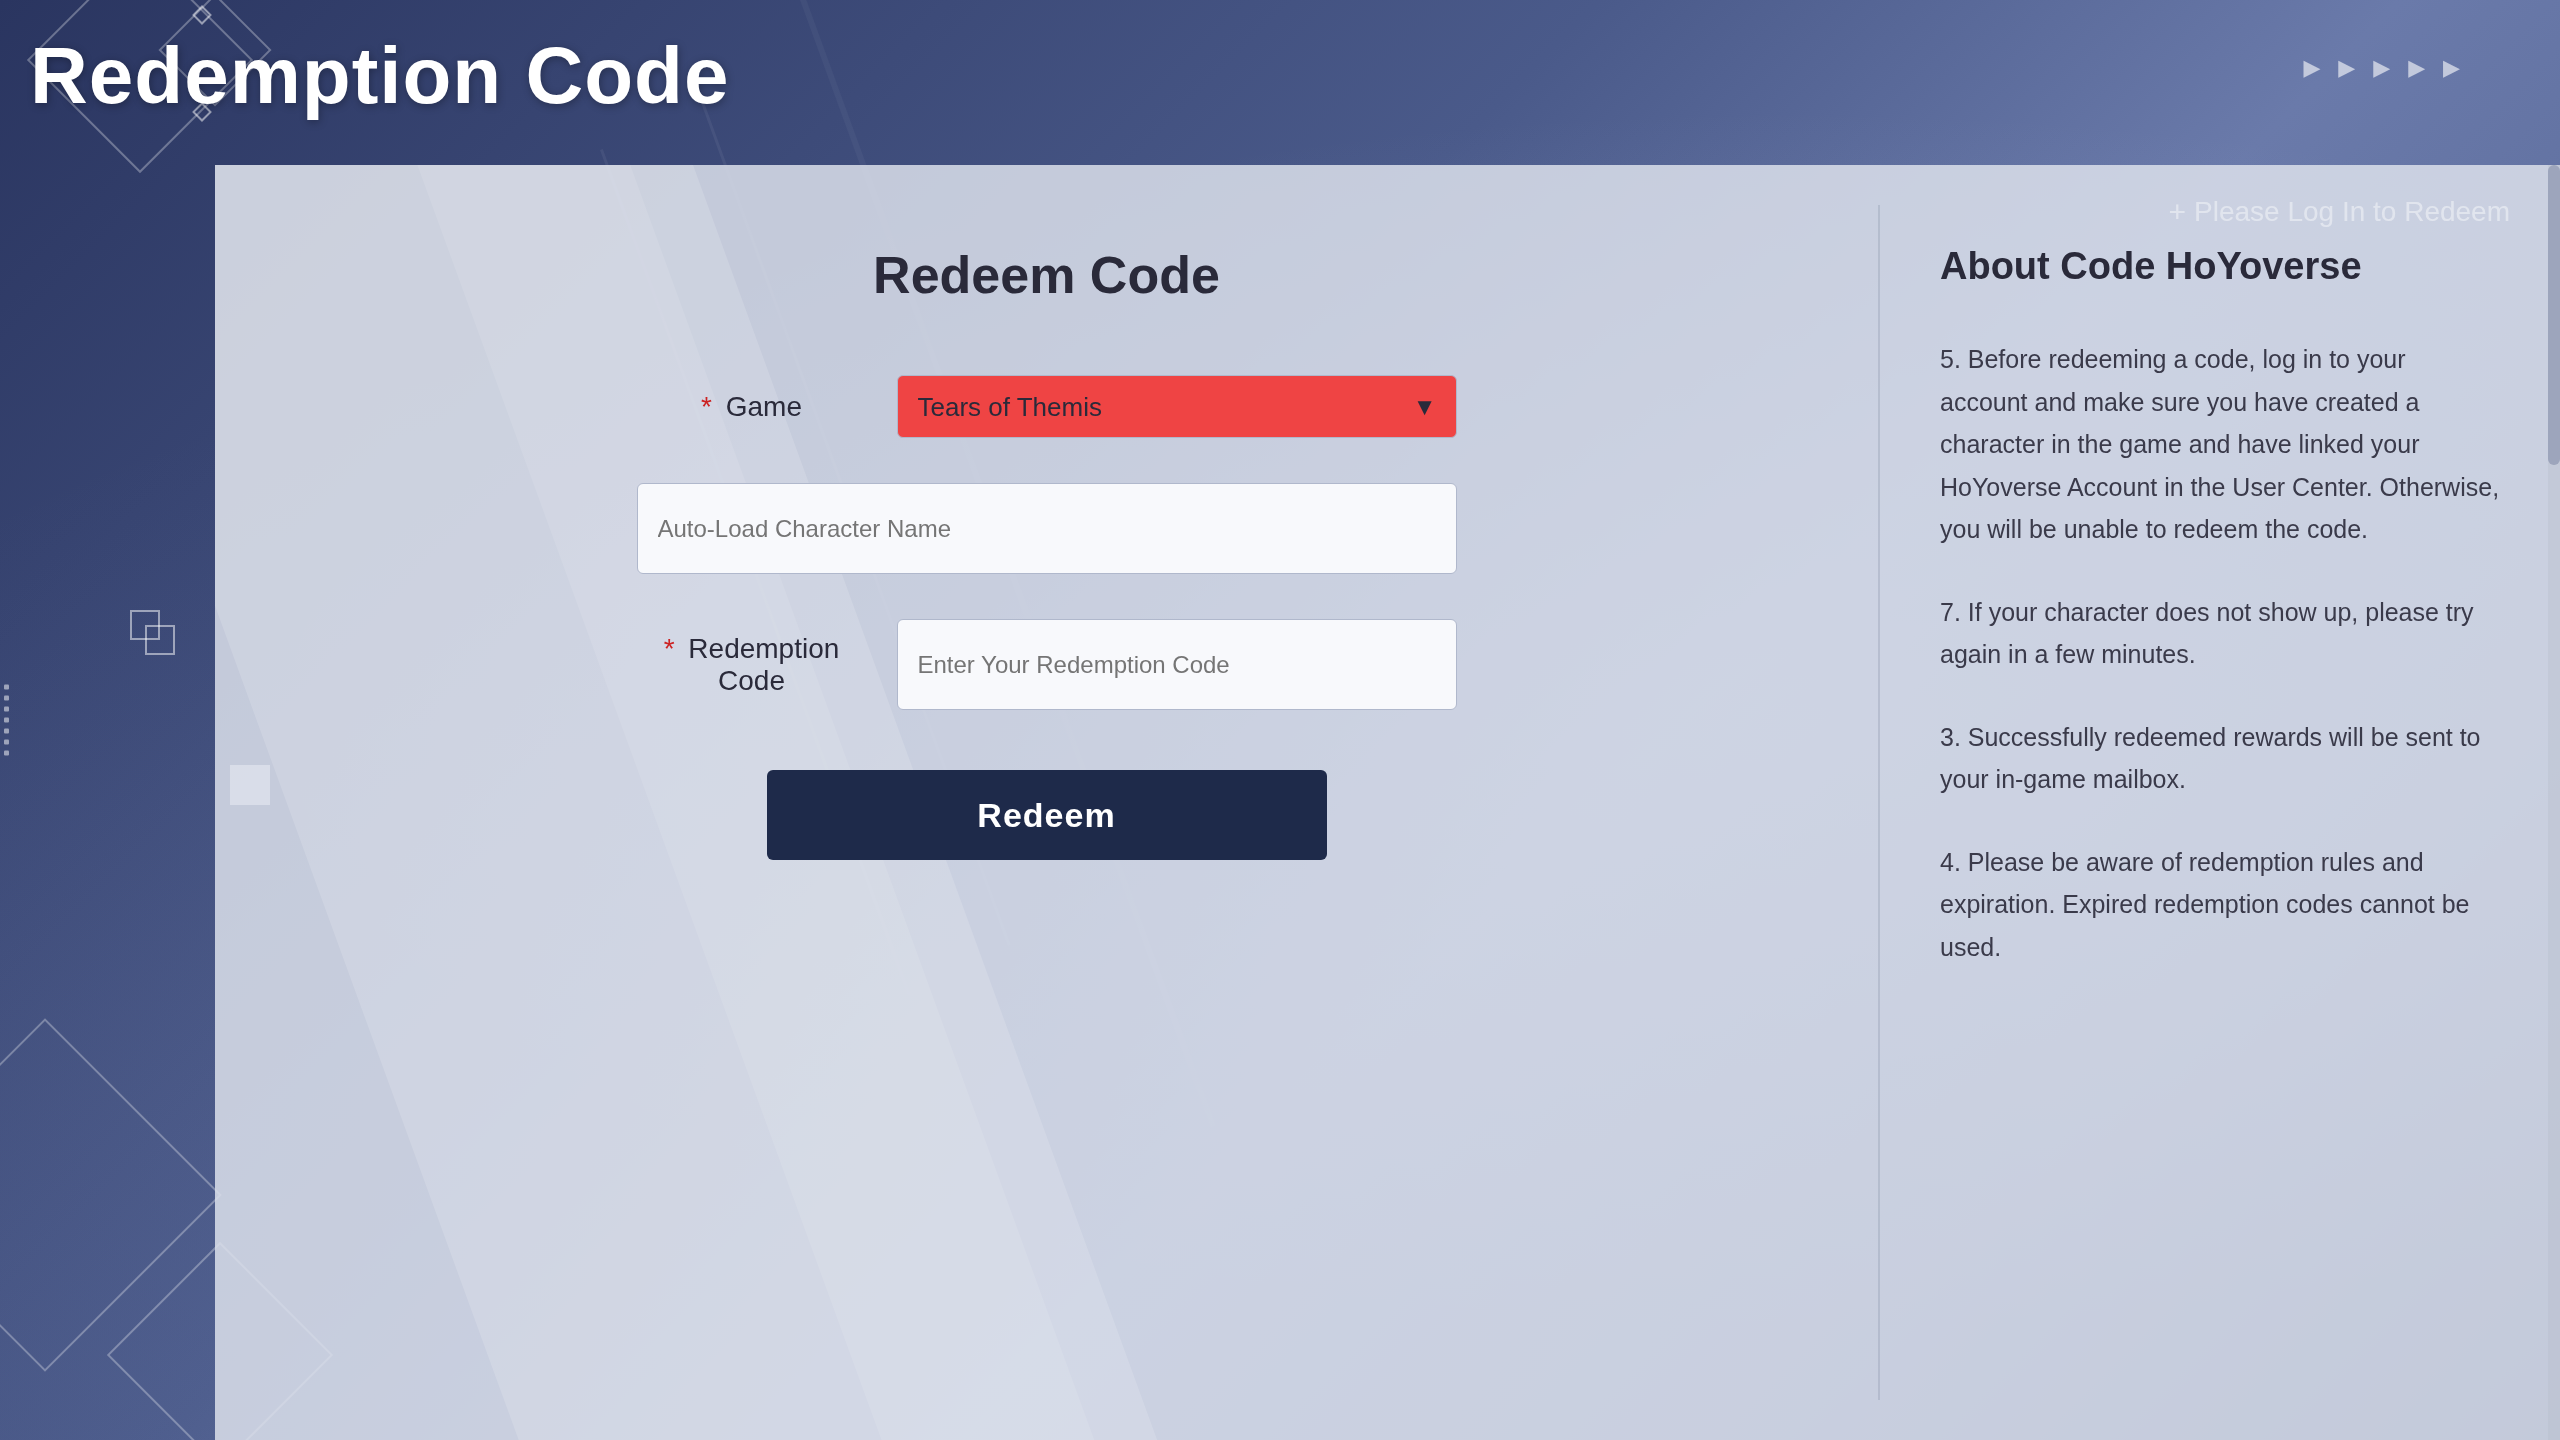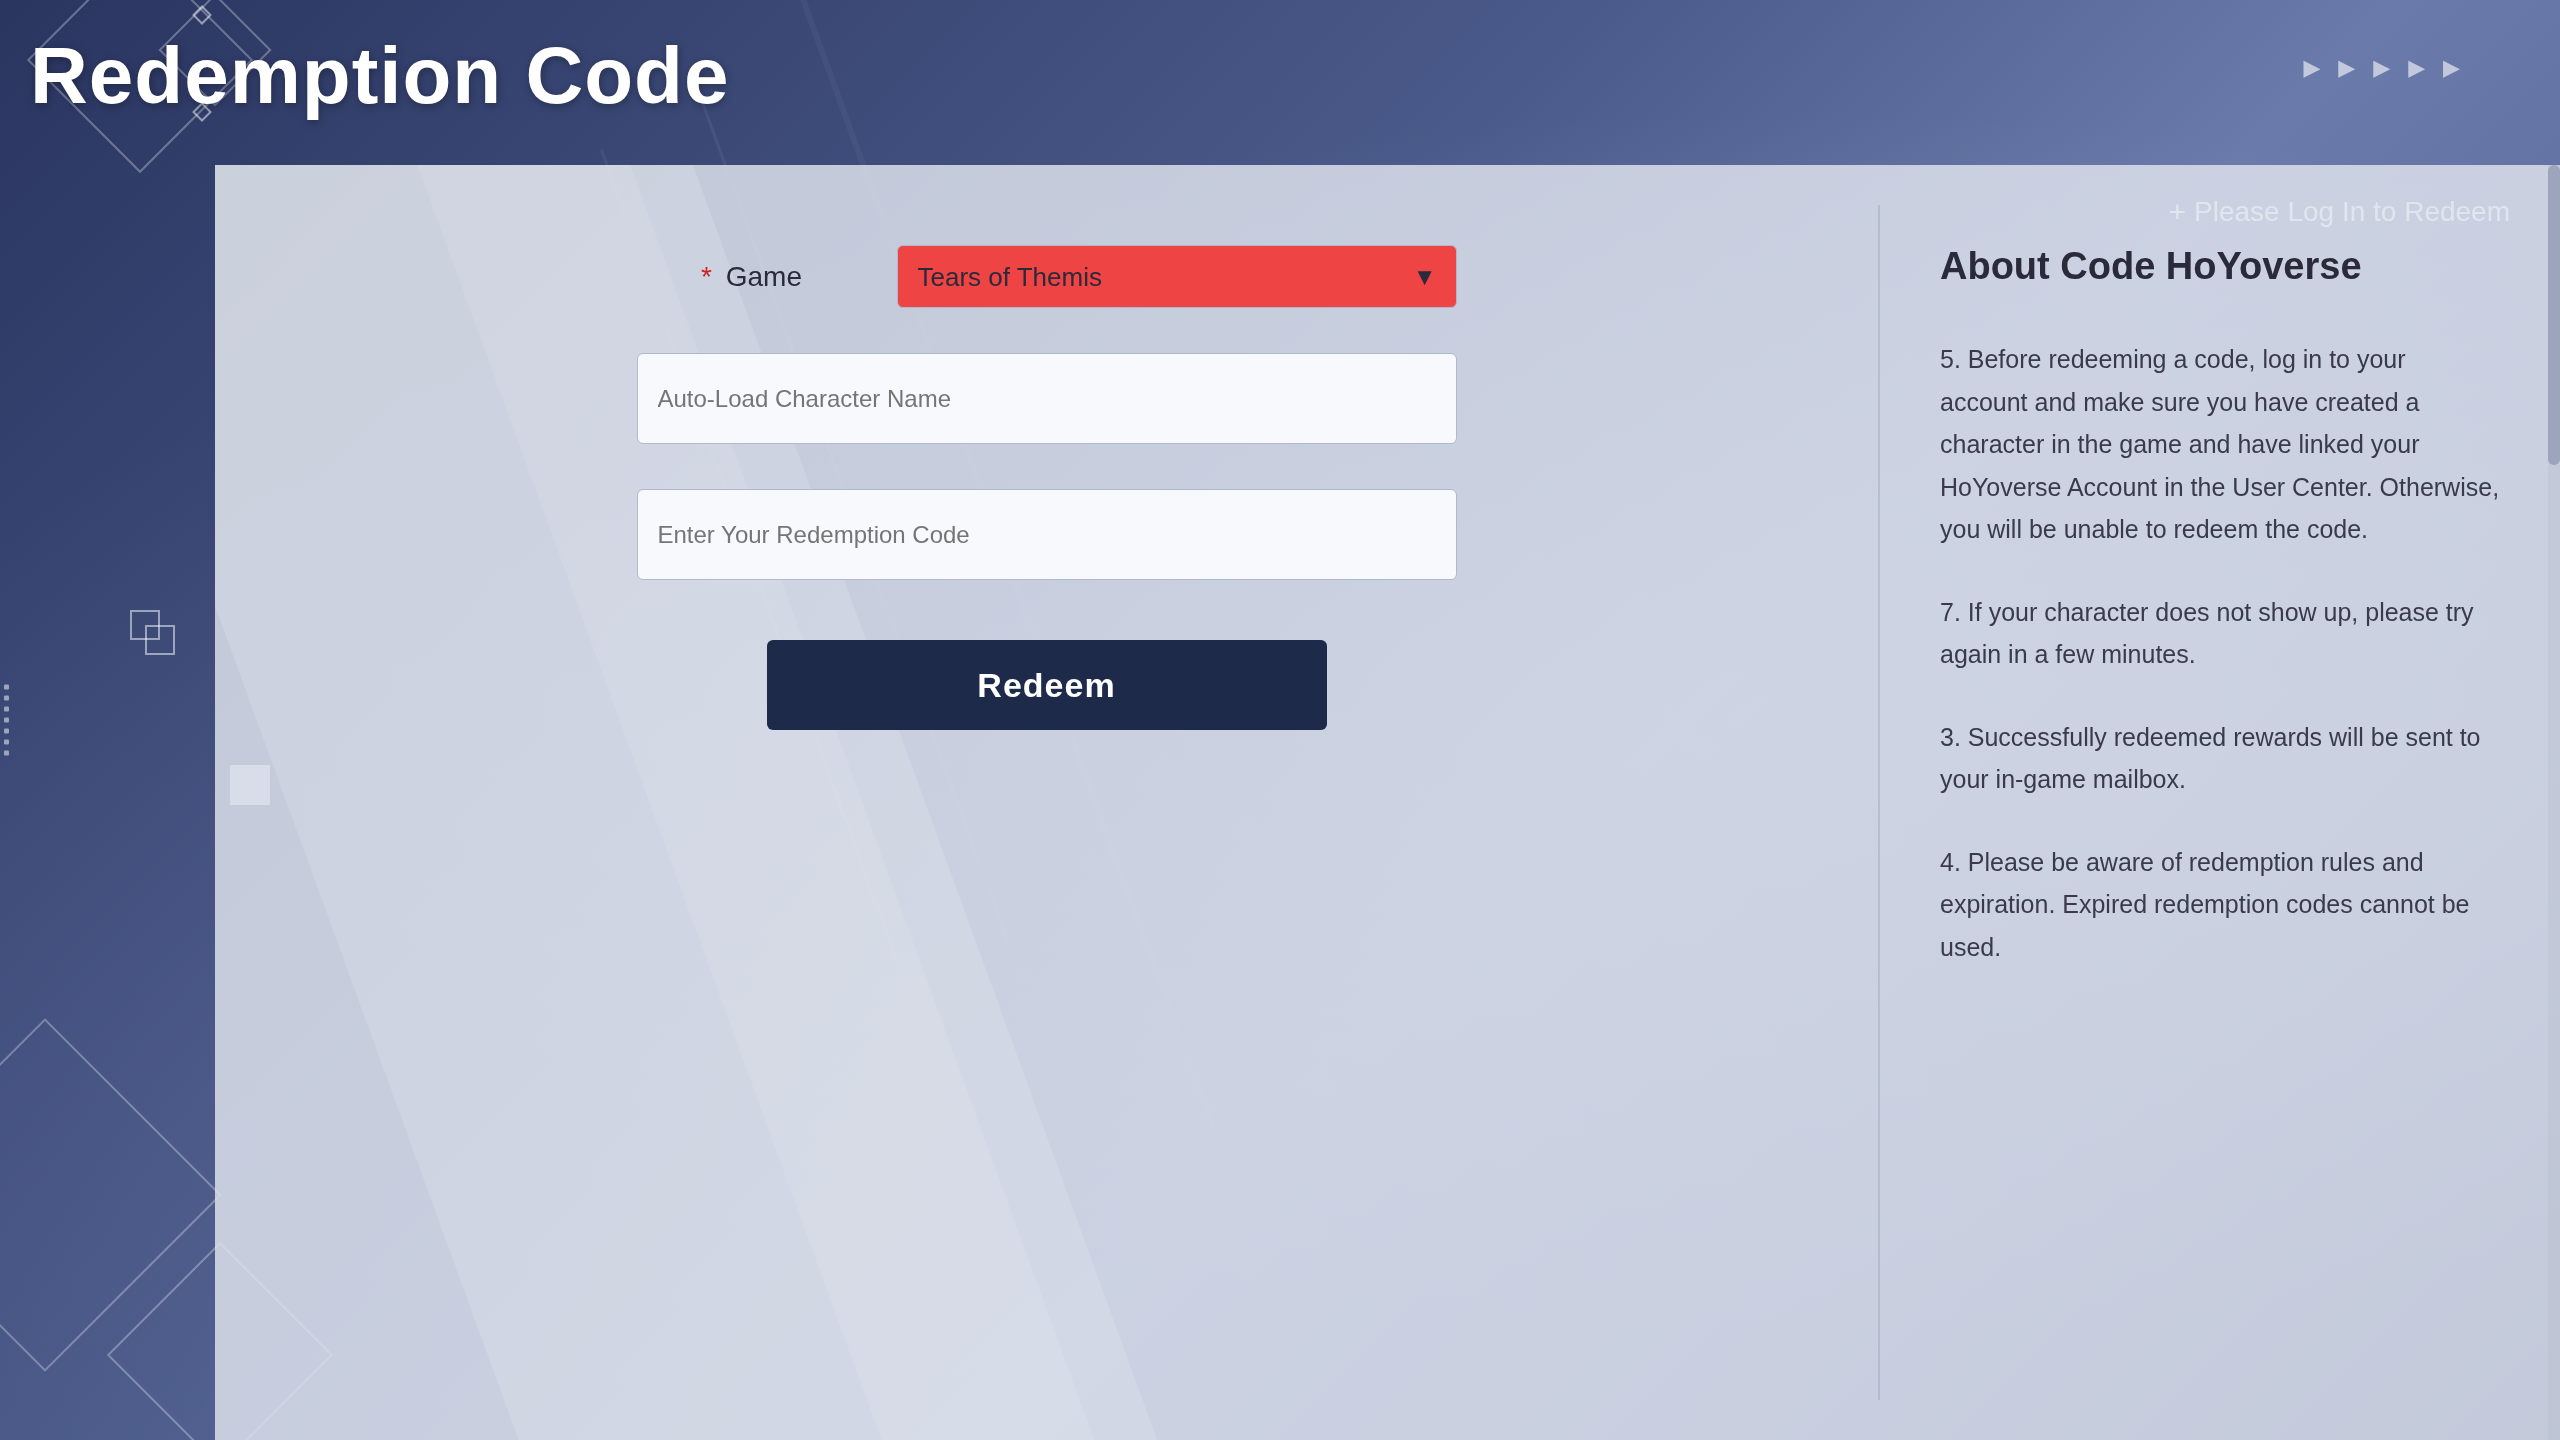--- a/index.html
+++ b/index.html
@@ -389,39 +389,44 @@
 <div class="login-link">
   <span class="plus">+</span>
   <span>Please Log In to Redeem</span>
 </div>
 
 <div class="main-panel">
 
   <div class="form-area">
     <div class="form-bg-streak"></div>
 
+    <h2 class="form-title">Redeem Code</h2>
 
     <div class="form-row">
       <label class="form-label">
         <span class="required-star">*</span>
         <span>Game</span>
       </label>
       <div class="form-select-wrapper">
         <select class="form-select">
           <option value="Tears of Themis">Tears of Themis</option>
         </select>
         <span class="select-arrow">▼</span>
       </div>
     </div>
 
     <div class="form-row">
       <input class="form-input" type="text" placeholder="Auto-Load Character Name" style="">
     </div>
 
     <div class="form-row">
+      <label class="form-label">
+        <span class="required-star">*</span>
+        <span>Redemption Code</span>
+      </label>
       <input class="form-input" type="text" placeholder="Enter Your Redemption Code" style="">
     </div>
 
     <button class="redeem-btn">Redeem</button>
   </div>
 
   <div class="divider"></div>
 
   <div class="info-area">
     <h3 class="info-title">About Code HoYoverse</h3>

